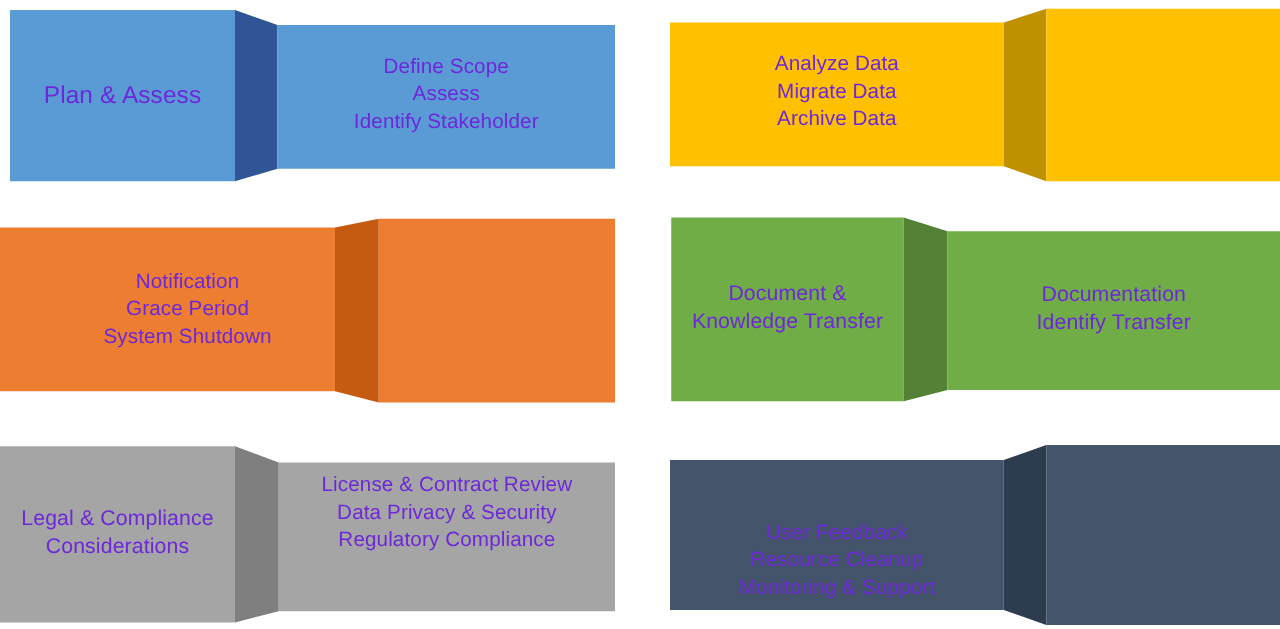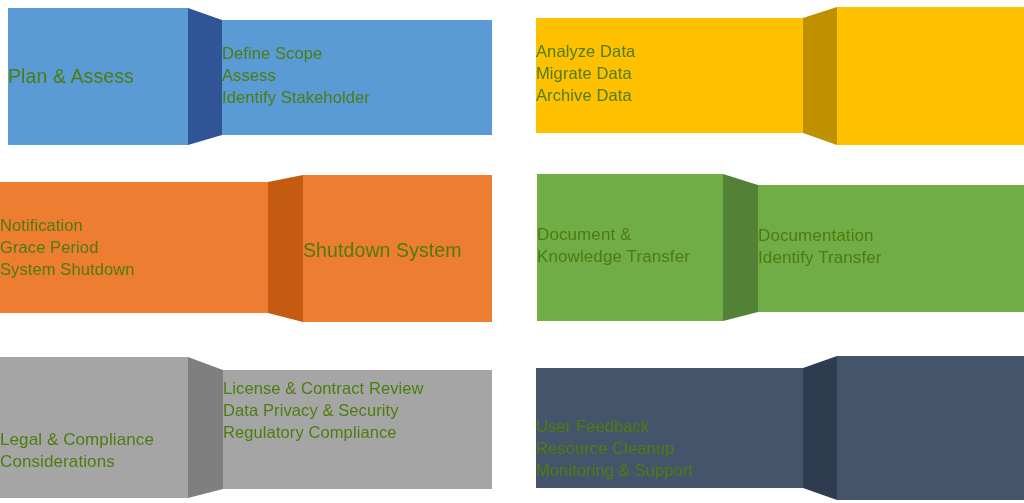--- a/index.html
+++ b/index.html
@@ -21,21 +21,22 @@
     background: #ffffff;
   }
   .ribbon {
     position: absolute;
   }
   .ribbon svg {
     display: block;
   }
   .ribbon-label {
     position: absolute;
-    color: #4d7c0f;
+    color: #6d28d9;
+    text-align: center;
     line-height: 1.32;
     white-space: pre-line;
     pointer-events: none;
     letter-spacing: 0.1px;
   }
   .label-single {
     font-size: 19.5px;
   }
   .label-multi {
     font-size: 16.5px;
@@ -74,42 +75,41 @@
 
   <div class="ribbon" style="left:0px; top:165px;">
     <svg width="500" height="165" viewBox="0 0 500 165">
       <polygon points="0,17 268,17 268,148 0,148" fill="#ED7D31"></polygon>
       <polygon points="268,17 303,10 303,157 268,148" fill="#C55A11"></polygon>
       <polygon points="303,10 492,10 492,157 303,157" fill="#ED7D31"></polygon>
     </svg>
     <div class="ribbon-label label-multi" style="left:0px; top:50px; width:300px;">Notification
 Grace Period
 System Shutdown</div>
-    <div class="ribbon-label label-single" style="left:303px; top:73px; width:189px;">Shutdown System</div>
   </div>
 
   <div class="ribbon" style="left:512px; top:165px;">
     <svg width="512" height="165" viewBox="0 0 512 165">
       <polygon points="25,9 211,9 211,156 25,156" fill="#70AD47"></polygon>
       <polygon points="211,9 246,20 246,147 211,156" fill="#538135"></polygon>
       <polygon points="246,20 512,20 512,147 246,147" fill="#70AD47"></polygon>
     </svg>
     <div class="ribbon-label label-two" style="left:25px; top:59px; width:186px;">Document &amp;
 Knowledge Transfer</div>
     <div class="ribbon-label label-two" style="left:246px; top:60px; width:266px;">Documentation
 Identify Transfer</div>
   </div>
 
   <div class="ribbon" style="left:0px; top:340px;">
     <svg width="500" height="163" viewBox="0 0 500 163">
       <polygon points="0,17 188,17 188,158 0,158" fill="#A5A5A5"></polygon>
       <polygon points="188,17 223,30 223,149 188,158" fill="#7F7F7F"></polygon>
       <polygon points="223,30 492,30 492,149 223,149" fill="#A5A5A5"></polygon>
     </svg>
-    <div class="ribbon-label label-two" style="left:0px; top:64px; width:188px;margin-top:25px;">Legal &amp; Compliance
+    <div class="ribbon-label label-two" style="left:0px; top:64px; width:188px;">Legal &amp; Compliance
 Considerations</div>
     <div class="ribbon-label label-multi" style="left:223px; top:38px; width:269px;">License &amp; Contract Review
 Data Privacy &amp; Security
 Regulatory Compliance</div>
   </div>
 
   <div class="ribbon" style="left:512px; top:340px;">
     <svg width="512" height="163" viewBox="0 0 512 163">
       <polygon points="24,28 291,28 291,148 24,148" fill="#44546A"></polygon>
       <polygon points="291,28 325,16 325,160 291,148" fill="#2E3C4F"></polygon>

